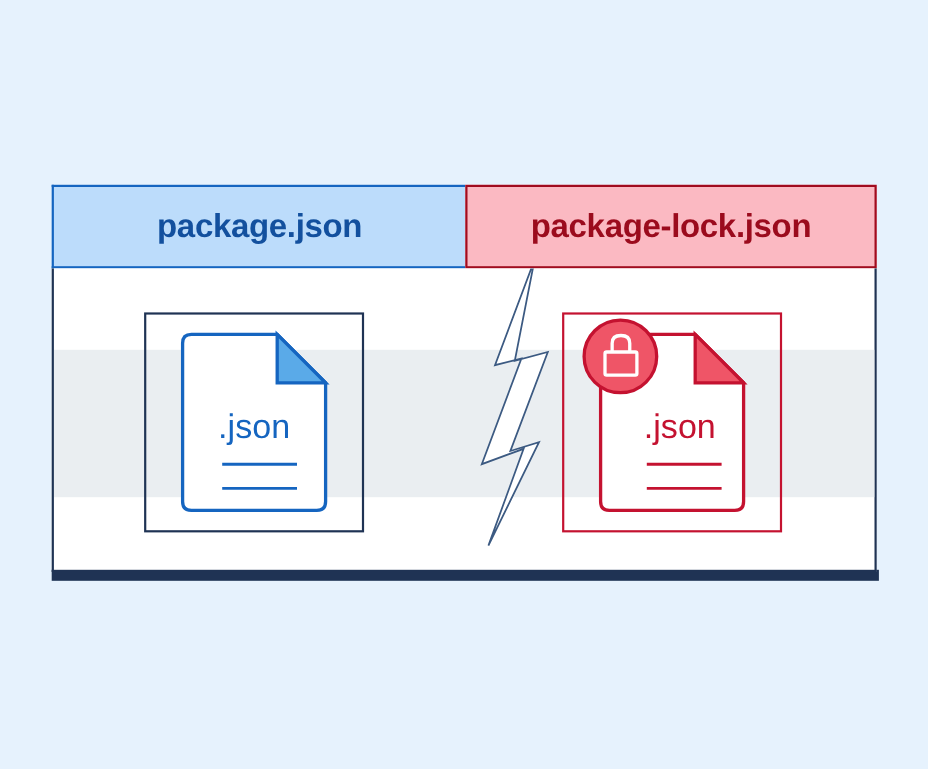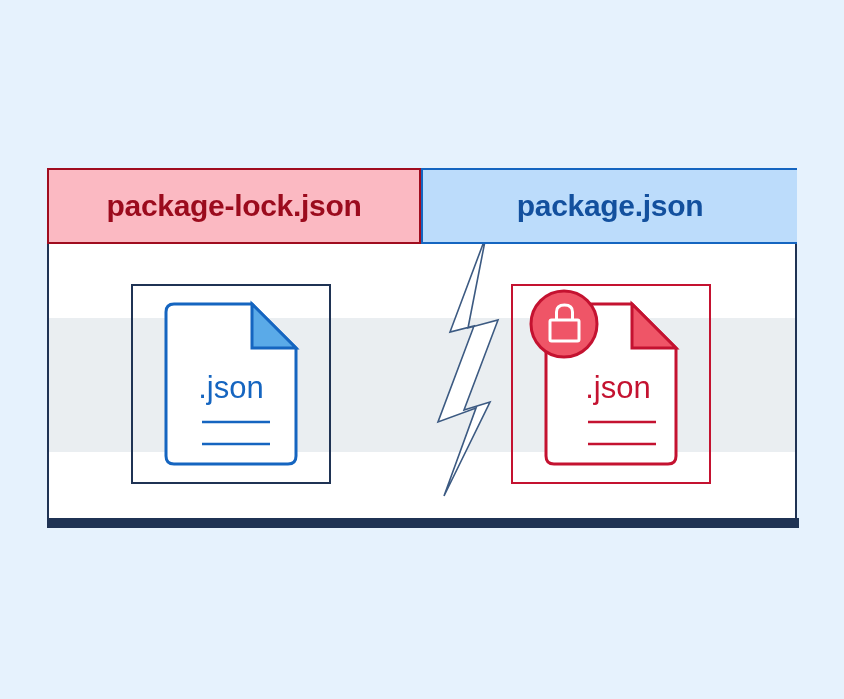--- a/index.html
+++ b/index.html
@@ -136,25 +136,25 @@
   }
 </style>
 </head>
 <body>
 
 <div id="card-shadow"></div>
 
 <div id="card">
 
   <div id="header-row">
+    <div class="hdr" id="hdr-left">
+      <span class="hdr-label">package.json</span>
+    </div>
     <div class="hdr" id="hdr-right">
       <span class="hdr-label">package-lock.json</span>
-    </div>
-    <div class="hdr" id="hdr-left">
-      <span class="hdr-label">package.json</span>
     </div>
   </div>
 
   <div id="body-area">
 
     <div id="gray-band"></div>
 
     <div class="panel" id="panel-left">
       <div class="file-icon">
         <svg viewBox="0 0 134 164" xmlns="http://www.w3.org/2000/svg">

